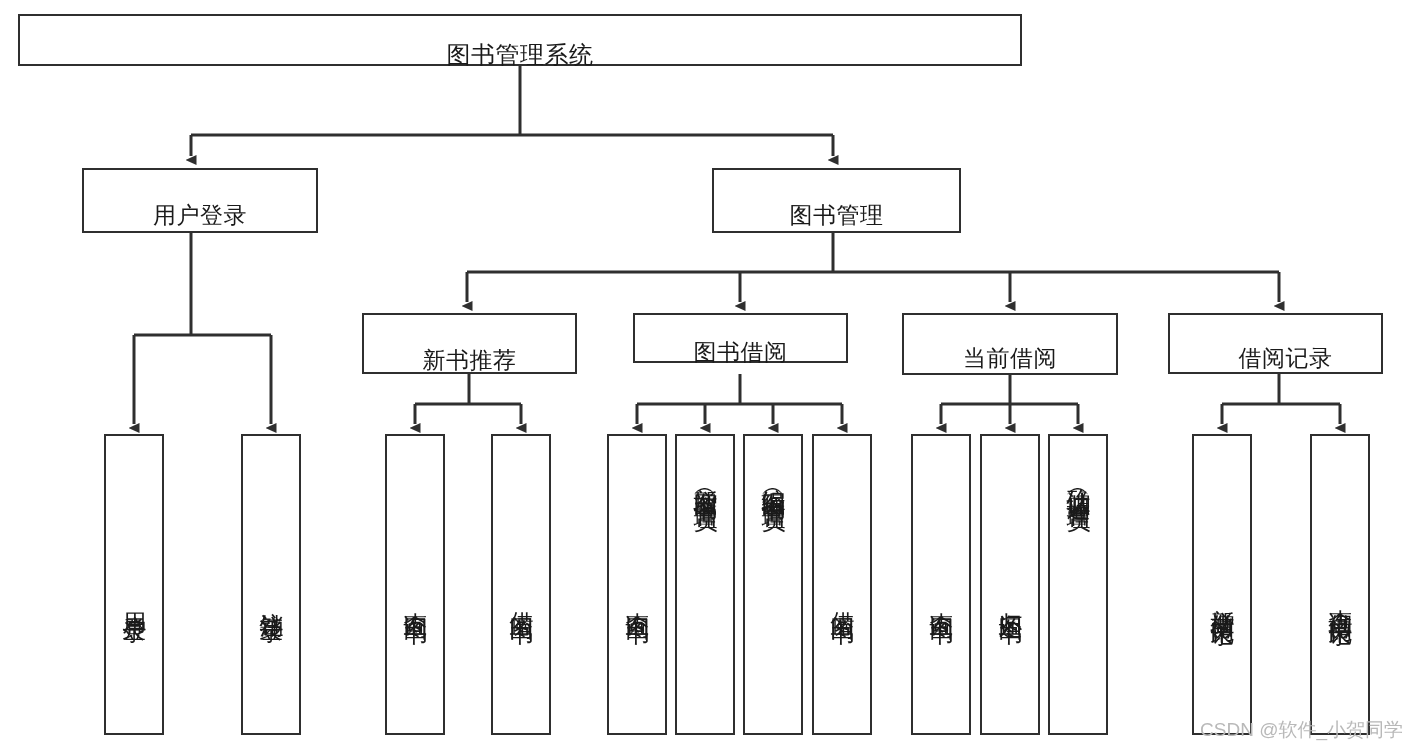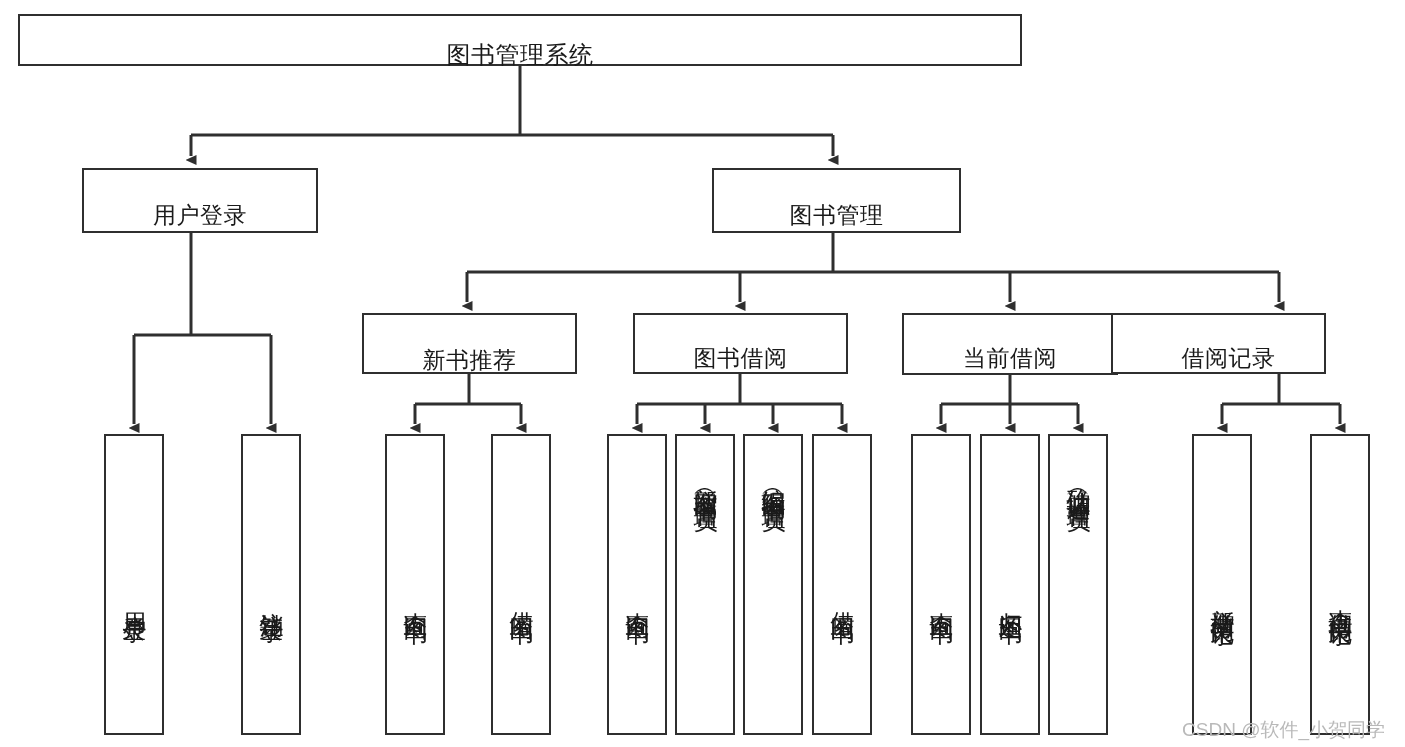--- a/index.html
+++ b/index.html
@@ -58,21 +58,21 @@
     line-height: 1.12;
     letter-spacing: 3px;
     white-space: nowrap;
   }
   .node.vertical.centered {
     align-items: center;
     padding-top: 0;
   }
   .watermark {
     position: absolute;
-    right: 20px;
+    right: 2px;
     bottom: 4px;
     font-size: 19px;
     color: #b9b9b9;
     white-space: nowrap;
     font-family: "Liberation Sans", "DejaVu Sans", sans-serif;
   }
 </style>
 </head>
 <body>
 
@@ -135,27 +135,27 @@
   <div class="node horizontal" style="left:82px; top:168px; width:236px; height:65px;">
     <span class="lbl">用户登录</span>
   </div>
   <div class="node horizontal" style="left:712px; top:168px; width:249px; height:65px;">
     <span class="lbl">图书管理</span>
   </div>
 
   <div class="node horizontal" style="left:362px; top:313px; width:215px; height:61px;align-items:flex-end;">
     <span class="lbl">新书推荐</span>
   </div>
-  <div class="node horizontal" style="left:633px; top:313px; width:215px; height:61px;">
+  <div class="node horizontal" style="left:633px; top:313px; width:215px; height:50px;">
     <span class="lbl">图书借阅</span>
   </div>
   <div class="node horizontal" style="left:902px; top:313px; width:216px; height:62px;">
     <span class="lbl">当前借阅</span>
   </div>
-  <div class="node horizontal" style="left:1111px; top:313px; width:215px; height:61px;padding-left:20px;">
+  <div class="node horizontal" style="left:1168px; top:313px; width:215px; height:61px;padding-left:20px;">
     <span class="lbl">借阅记录</span>
   </div>
 
   <div class="node vertical centered" style="left:104px; top:434px; width:60px; height:301px;">
     <span class="lbl">用户登录</span>
   </div>
   <div class="node vertical centered" style="left:241px; top:434px; width:60px; height:301px;">
     <span class="lbl">注销登录</span>
   </div>
 

